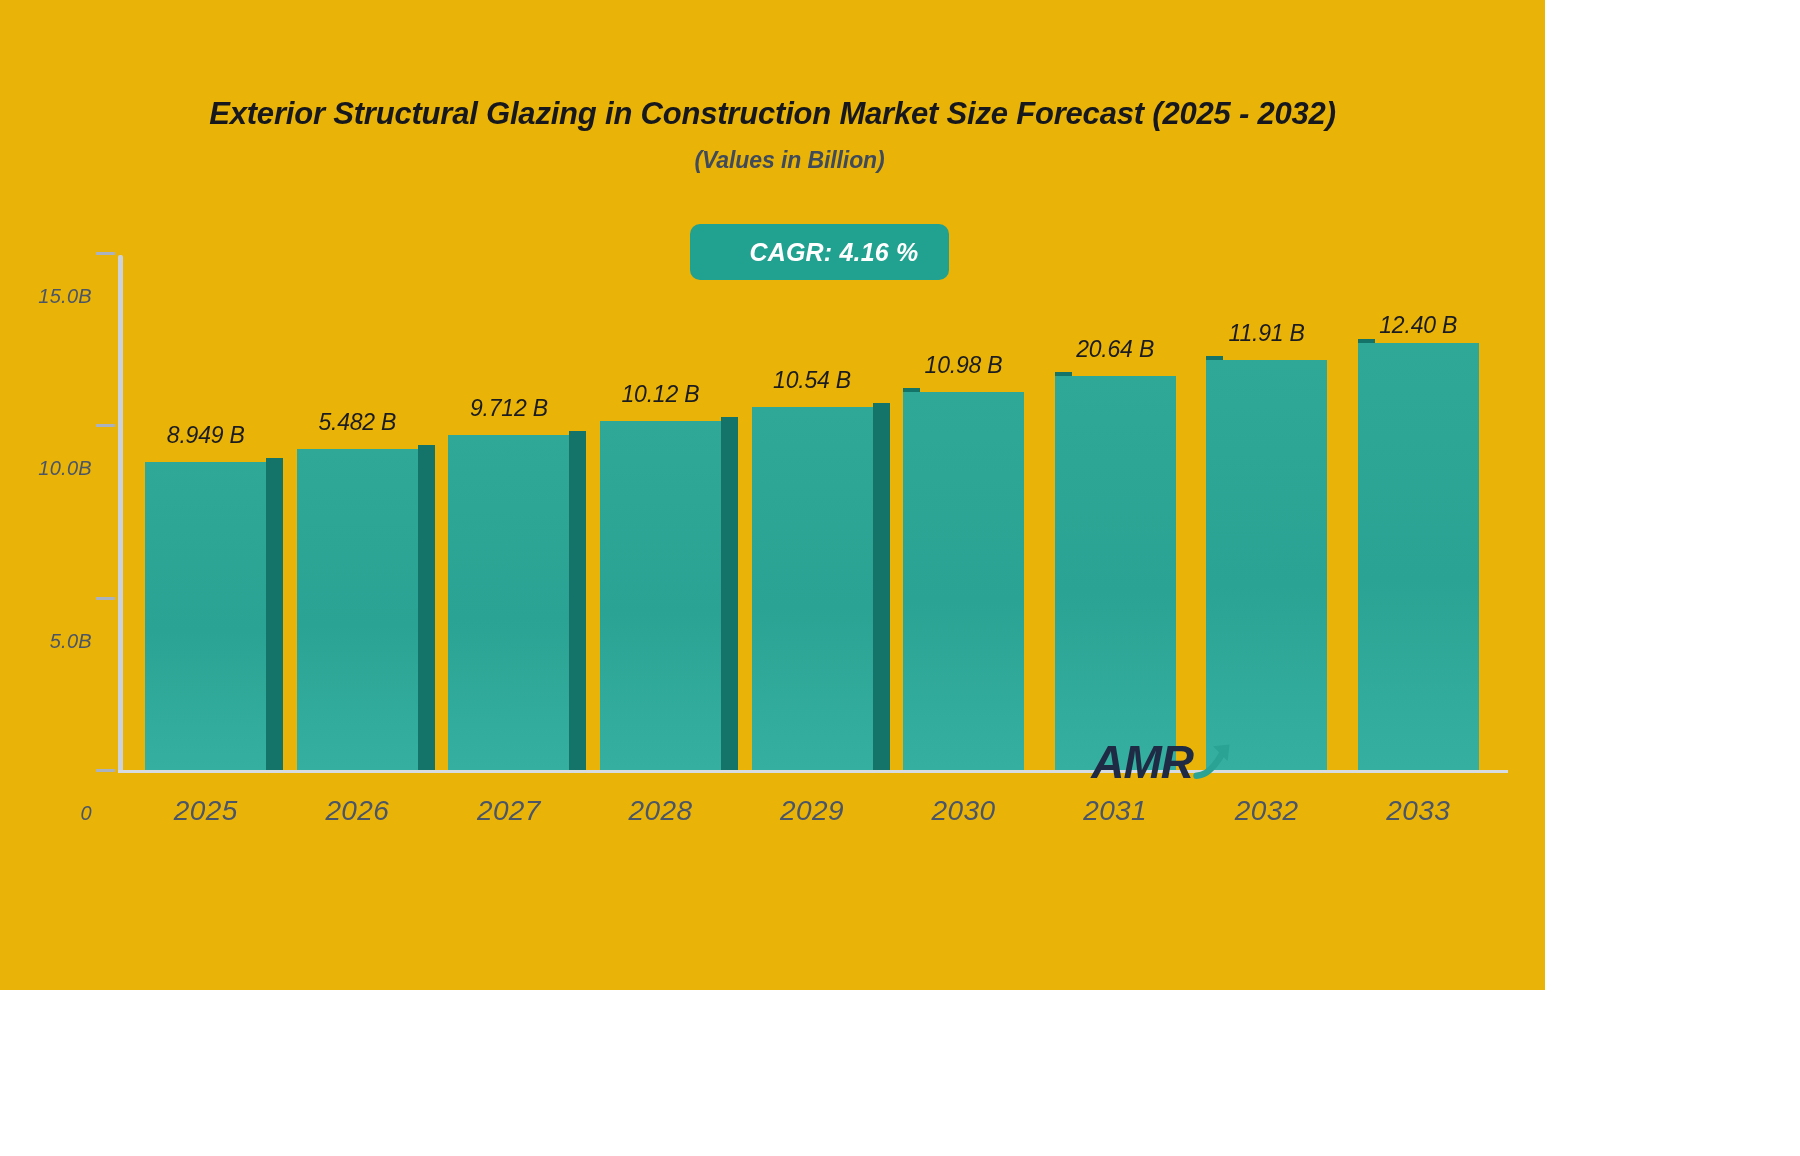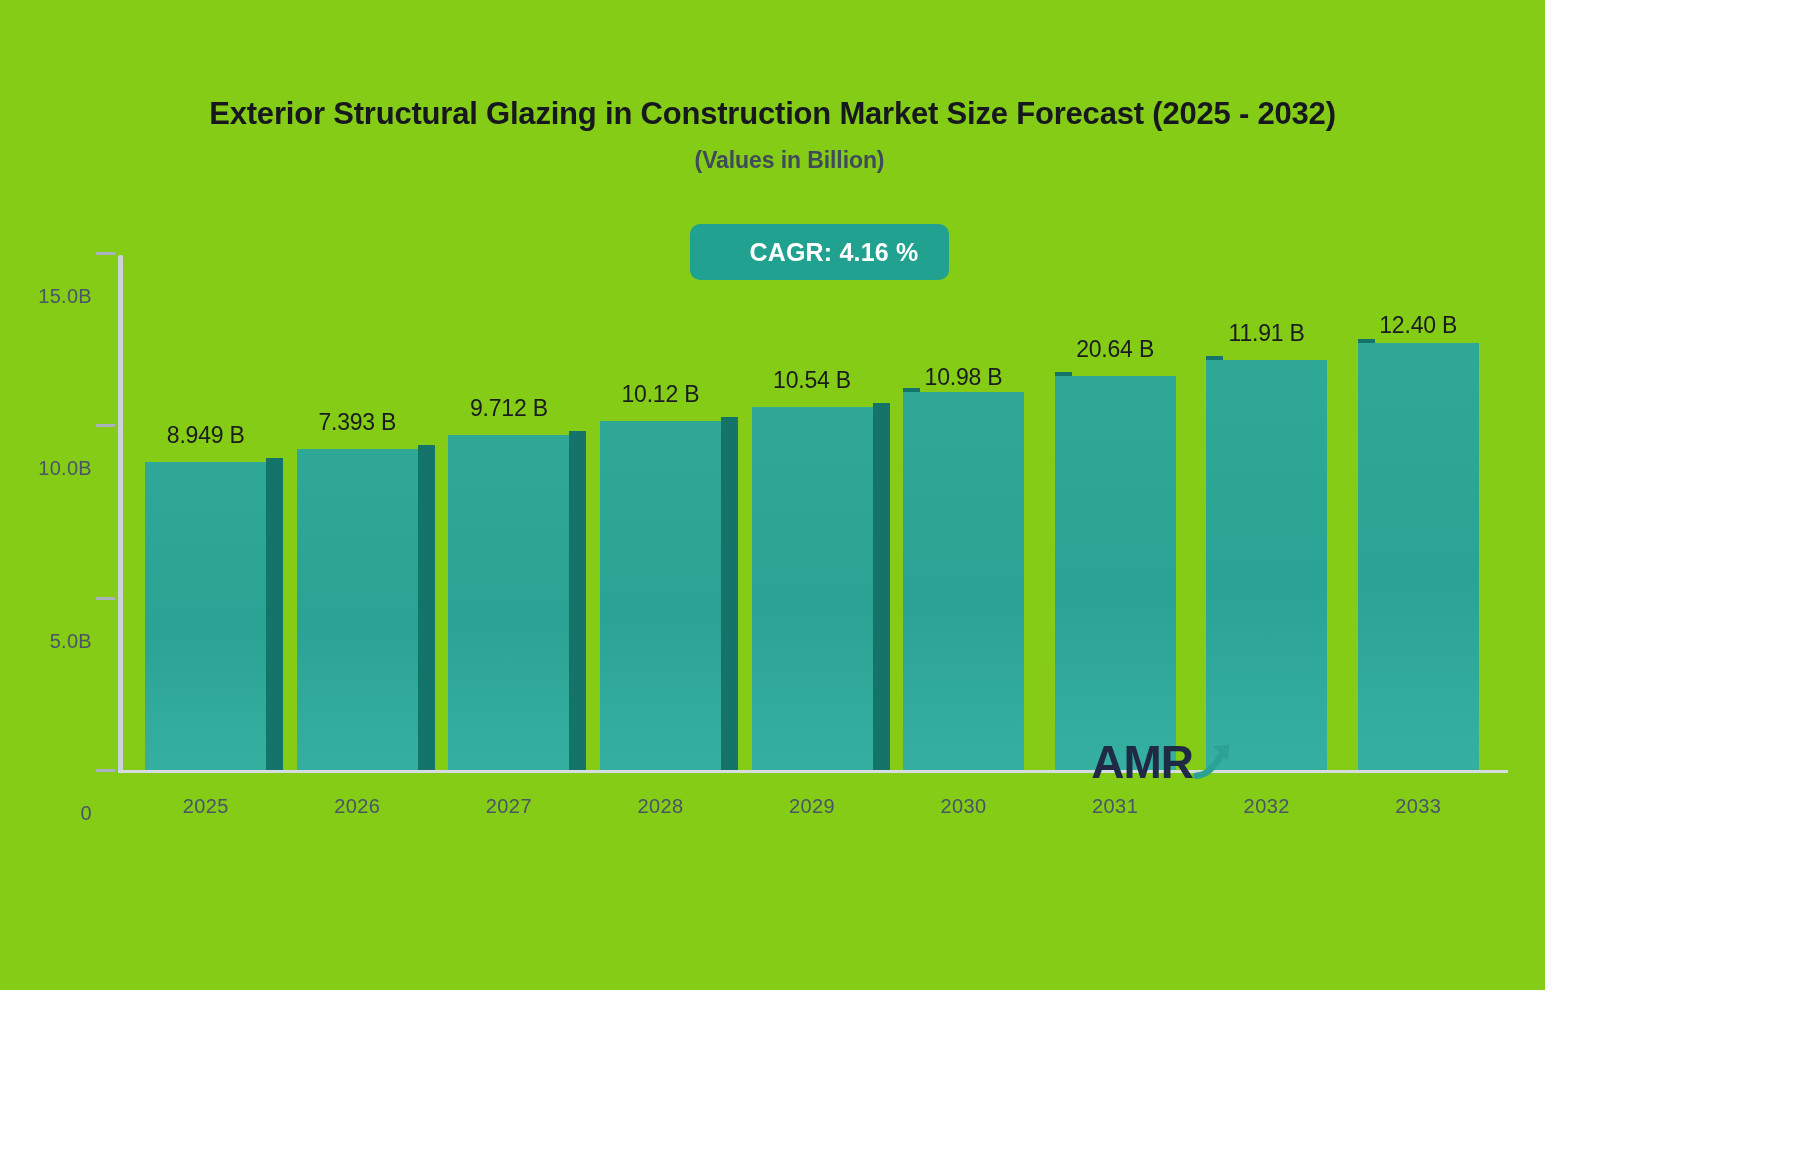--- a/index.html
+++ b/index.html
@@ -14,21 +14,22 @@
     position: relative;
     overflow: hidden;
   }
 
   .canvas {
     position: absolute;
     left: 0;
     top: 0;
     width: 1545px;
     height: 990px;
-    background: #84cc16;
+    background: #eab308;
+    font-style: italic;
   }
 
   
   .chart-title {
     position: absolute;
     left: 0;
     top: 96px;
     width: 1545px;
     text-align: center;
     font-size: 31px;
@@ -146,21 +147,21 @@
     text-align: center;
     font-size: 23px;
     color: #1a1c20;
     letter-spacing: -0.2px;
     white-space: nowrap;
   }
   .xtick {
     position: absolute;
     width: 220px;
     text-align: center;
-    font-size: 20px;
+    font-size: 28px;
     color: #4a5568;
     letter-spacing: 0.4px;
   }
 
   
   .amr-logo {
     position: absolute;
     right: 310px;
     bottom: 205px;
     display: flex;
@@ -263,21 +264,21 @@
 
   <div class="amr-logo">
     <span class="amr-text">AMR</span>
     <svg class="amr-arrow" viewBox="0 0 48 48">
       <path d="M6 40 C 16 40, 26 30, 34 16" stroke="#2ba394" stroke-width="7" fill="none" stroke-linecap="round"></path>
       <path d="M24 8 L 42 6 L 40 24 Z" fill="#2ba394"></path>
     </svg>
   </div>
 
 <div class="bar-label" style="left: 95.7778px; top: 421.558px;">8.949 B</div>
-    <div class="bar-label" style="left: 247.333px; top: 408.702px;">7.393 B</div>
+    <div class="bar-label" style="left: 247.333px; top: 408.702px;">5.482 B</div>
     <div class="bar-label" style="left: 398.889px; top: 395.26px;">9.712 B</div>
     <div class="bar-label" style="left: 550.444px; top: 381.197px;">10.12 B</div>
     <div class="bar-label" style="left: 702px; top: 366.721px;">10.54 B</div>
-    <div class="bar-label" style="left: 853.556px; top: 351.556px; margin-top: 12px;">10.98 B</div>
+    <div class="bar-label" style="left: 853.556px; top: 351.556px;">10.98 B</div>
     <div class="bar-label" style="left: 1005.11px; top: 336.046px;">20.64 B</div>
     <div class="bar-label" style="left: 1156.67px; top: 319.502px;">11.91 B</div>
     <div class="bar-label" style="left: 1308.22px; top: 312px;">12.40 B</div>
   </div>
 
 </body></html>

